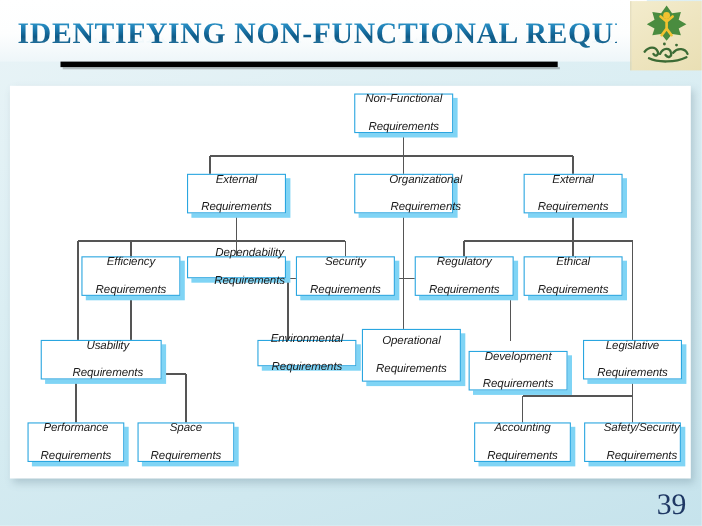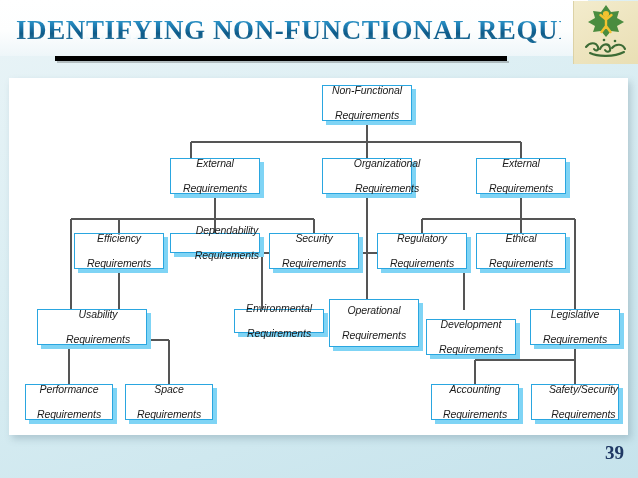--- a/index.html
+++ b/index.html
@@ -63,23 +63,23 @@
     font-family:"Liberation Sans", sans-serif;
     font-size:10.5px;line-height:12.6px;color:#1b1b1b;
     letter-spacing:-.1px;
     z-index:5;
     font-style:italic;
   }
   .node span{display:block;}
 
   
   #page-number{
-    position:absolute;right:14px;bottom:14px;
+    position:absolute;right:14px;bottom:4px;
     font-family:"Liberation Serif", serif;
-    font-size:19px;color:#1f3864;font-weight:bold;
+    font-size:27px;color:#1f3864;
   }
 </style>
 </head>
 <body>
 
 <div id="header">
   <div id="header-bg"></div>
   <div id="title">IDENTIFYING NON-FUNCTIONAL REQUIREMENTS</div>
   <div id="title-reflection">IDENTIFYING NON-FUNCTIONAL REQUIREMENTS</div>
   <div id="title-rule"></div>

